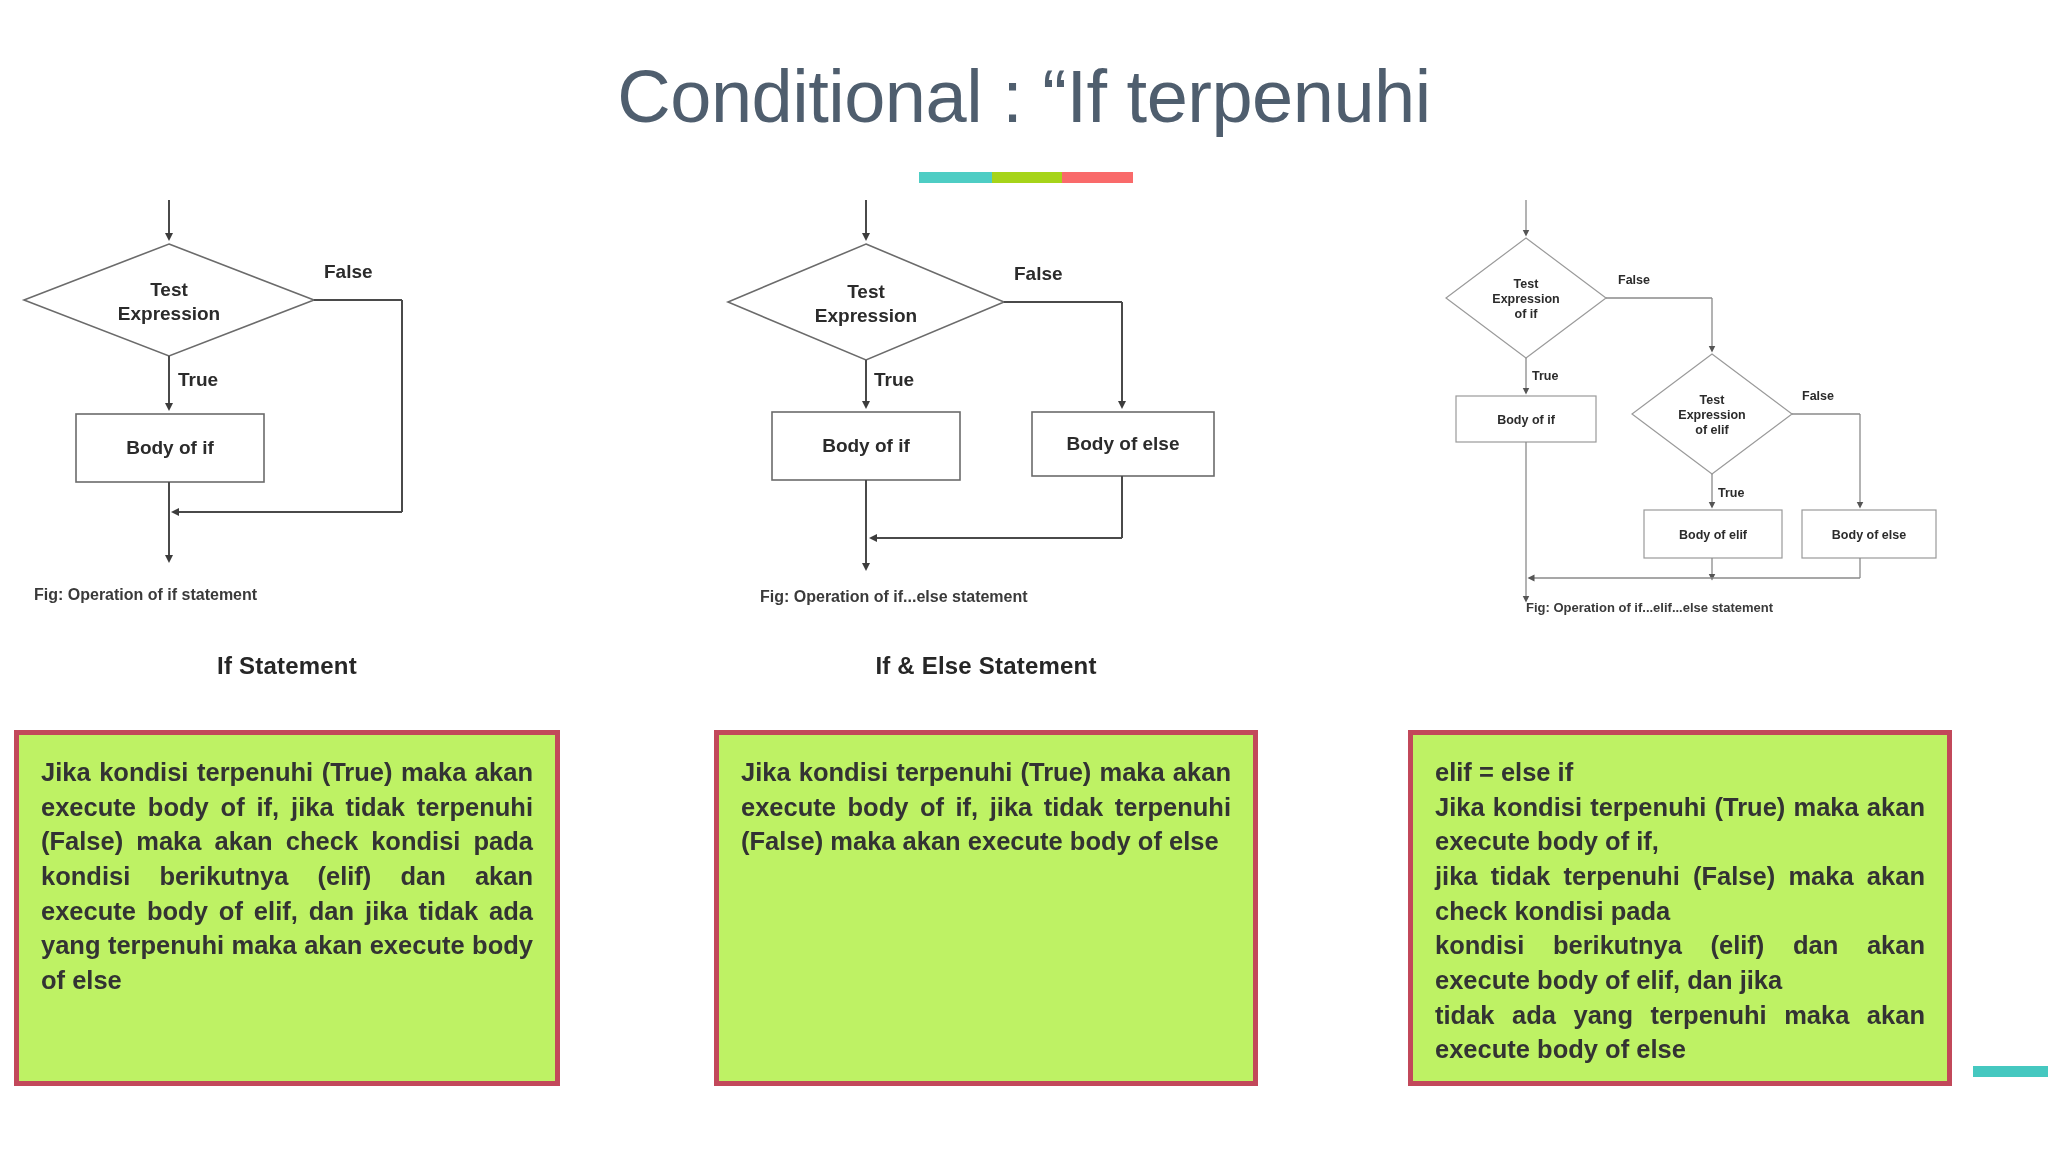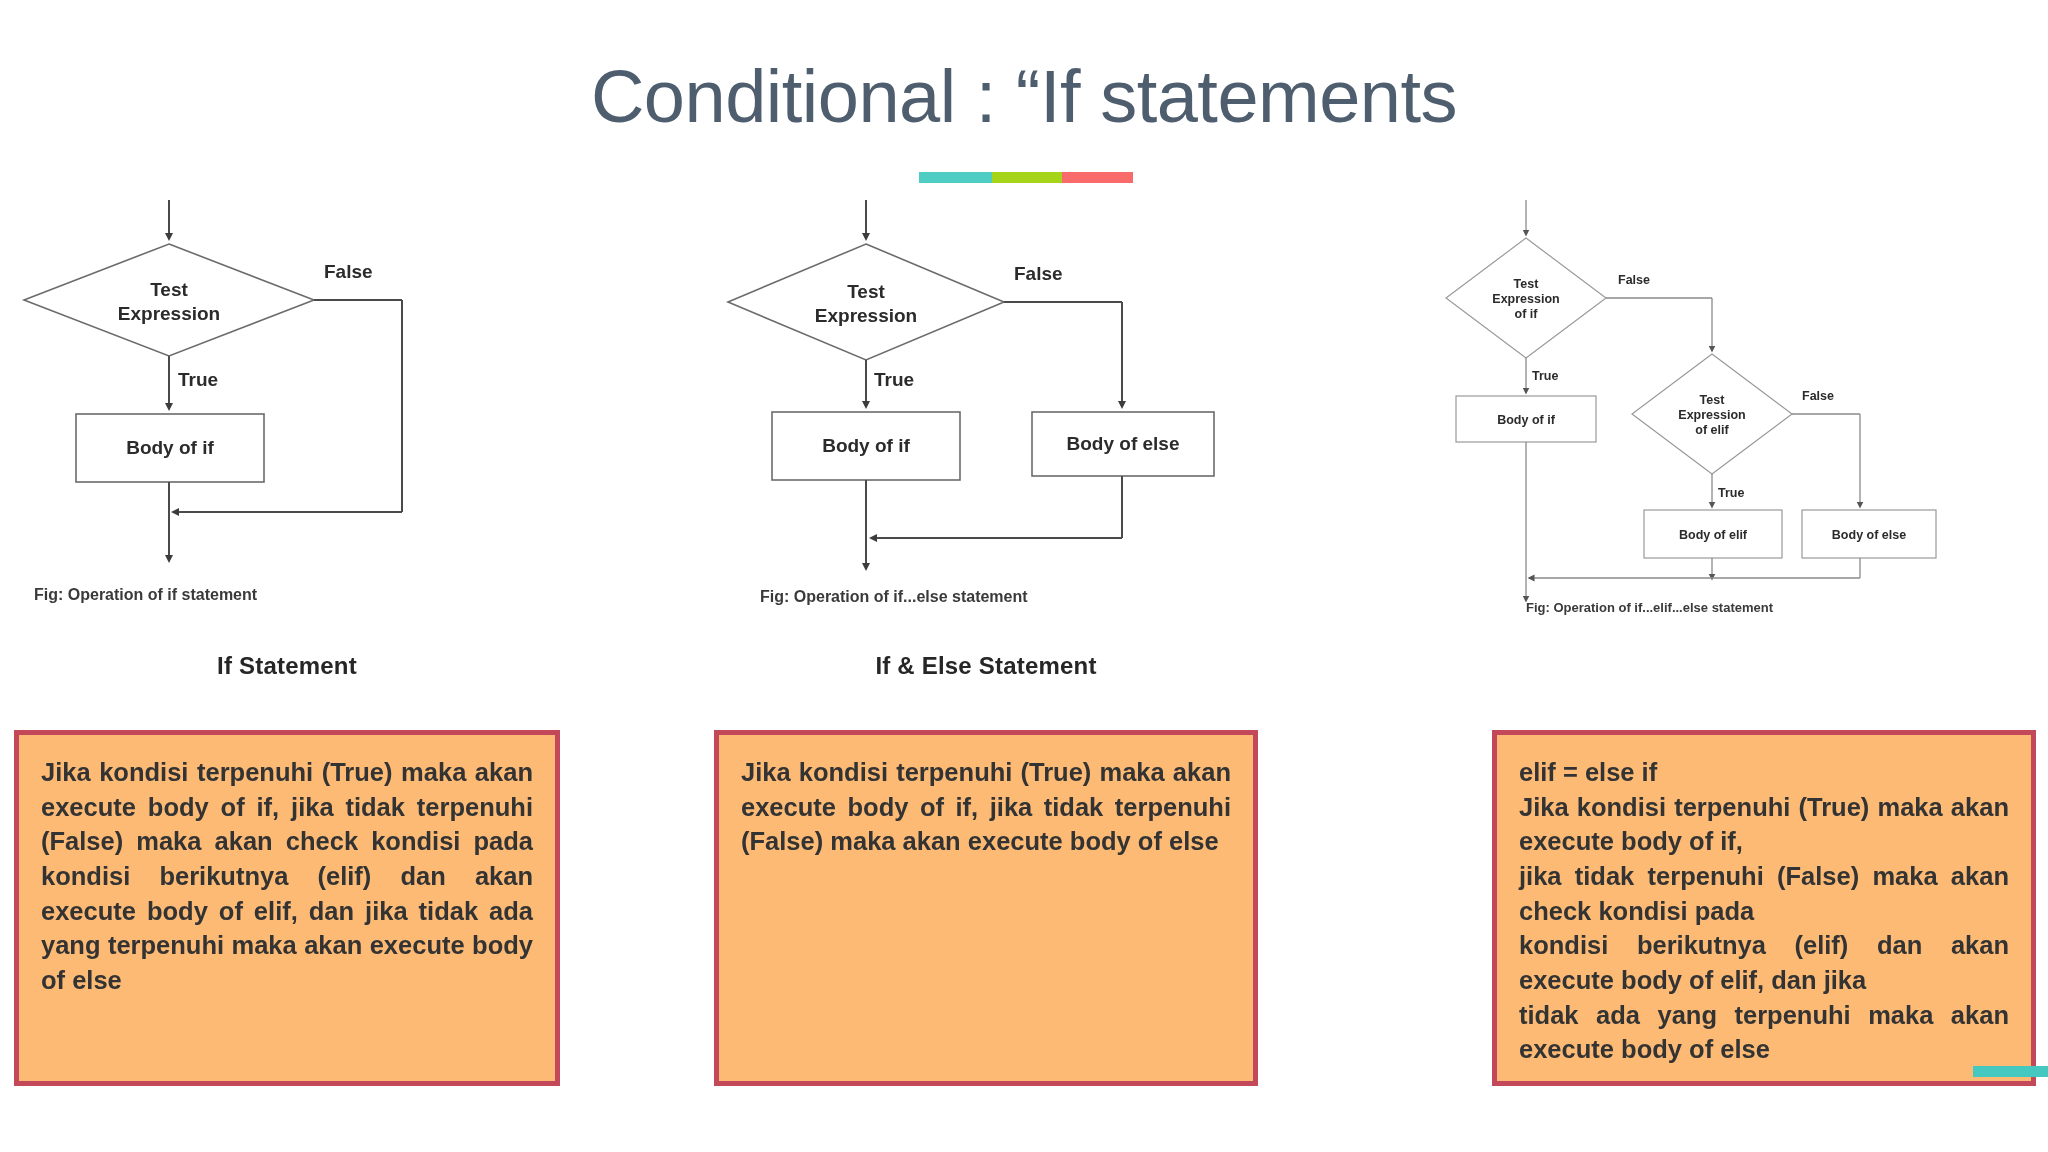--- a/index.html
+++ b/index.html
@@ -67,27 +67,27 @@
     font-size: 24px;
     font-weight: bold;
     color: #262626;
     letter-spacing: 0.2px;
   }
 
   
   .textbox {
     position: absolute;
     border: 5px solid #C2485A;
-    background: #fdba74;
+    background: #bef264;
     box-sizing: border-box;
     padding: 20px 22px 18px 22px;
   }
   .tb-1 { left: 14px;   top: 730px; width: 546px; height: 356px; }
   .tb-2 { left: 714px;  top: 730px; width: 544px; height: 356px; }
-  .tb-3 { left: 1492px; top: 730px; width: 544px; height: 356px; }
+  .tb-3 { left: 1408px; top: 730px; width: 544px; height: 356px; }
 
   .tb-text {
     font-family: "Liberation Sans", sans-serif;
     font-size: 25.5px;
     font-weight: bold;
     color: #333333;
     line-height: 1.36;
     text-align: justify;
     text-justify: inter-word;
     margin: 0;
@@ -105,21 +105,21 @@
     background: #45C8C0;
   }
 
   
   .fc-label { font-family: "Liberation Sans", sans-serif; font-weight: bold; fill: #2b2b2b; }
   .fc-cap   { font-family: "Liberation Sans", sans-serif; font-weight: bold; fill: #3a3a3a; }
 </style>
 </head>
 <body>
 
-<div class="slide-title">Conditional : “If statements</div>
+<div class="slide-title">Conditional : “If terpenuhi</div>
 
 <div class="title-underline">
   <span class="tu-a"></span>
   <span class="tu-b"></span>
   <span class="tu-c"></span>
 </div>
 
 <div class="col col-1">
   <div class="figure-wrap">
     <svg width="546" height="440" viewBox="0 0 546 440" xmlns="http://www.w3.org/2000/svg">

